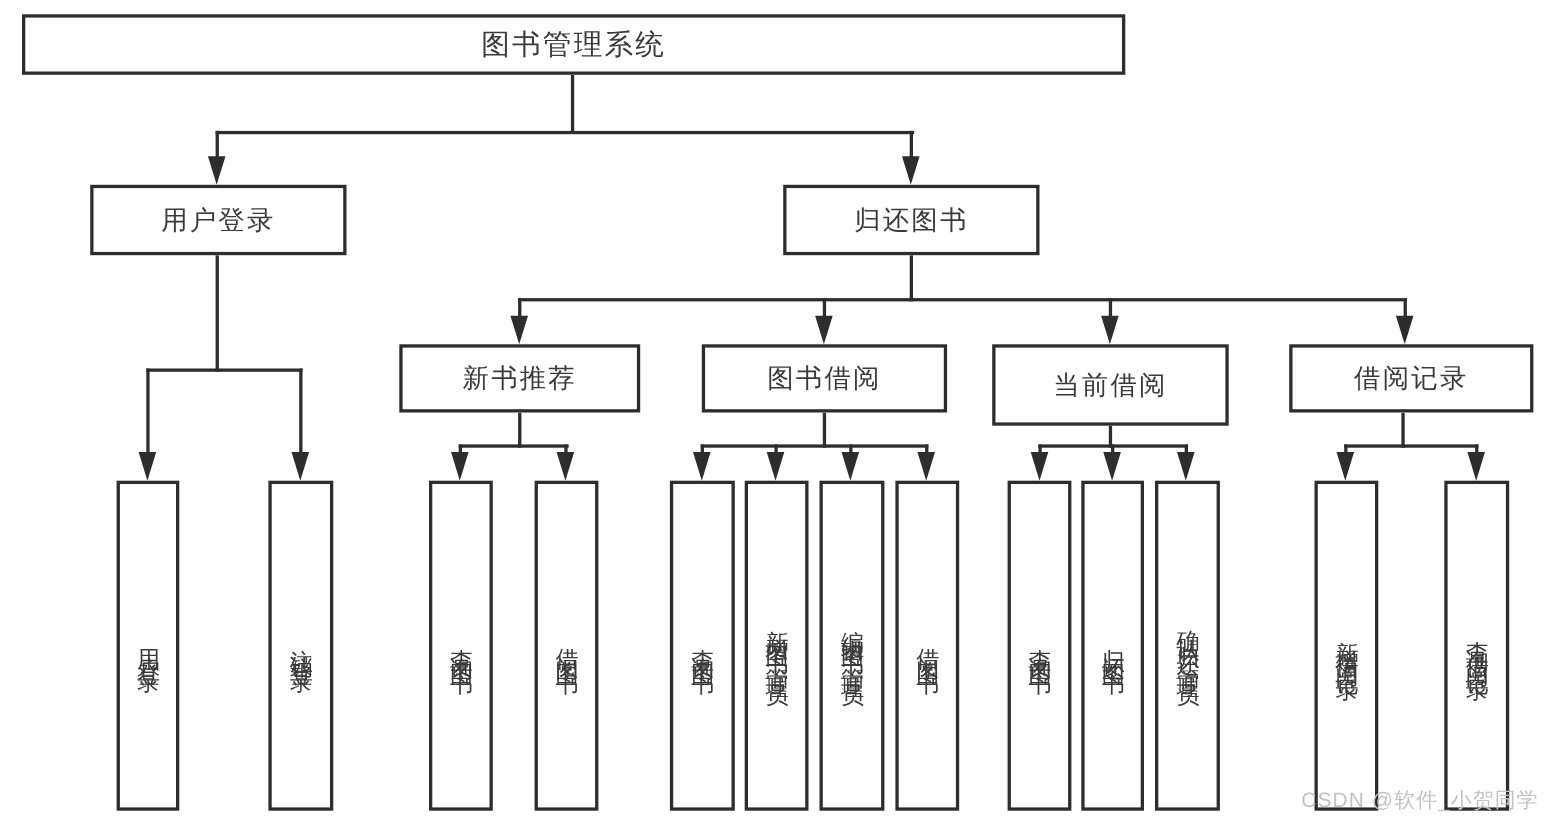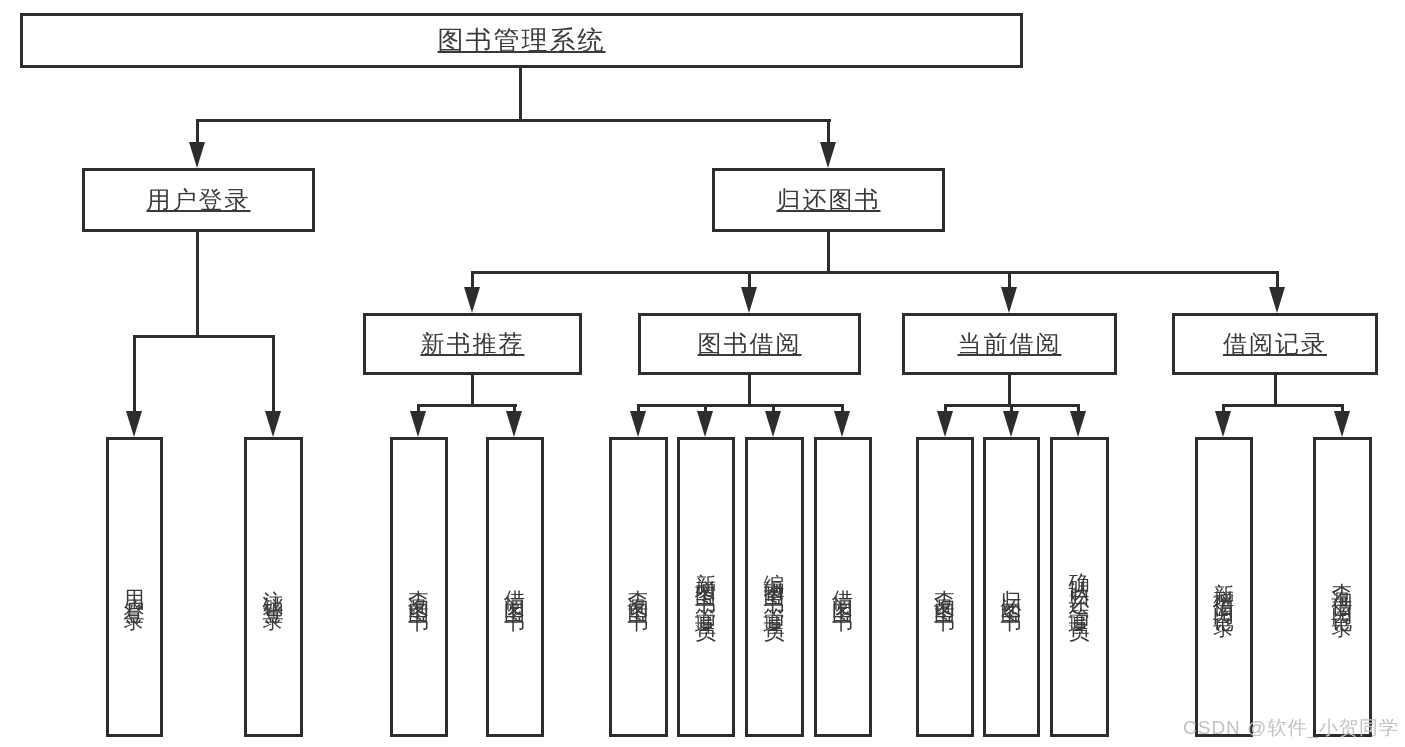--- a/index.html
+++ b/index.html
@@ -17,21 +17,20 @@
     position: absolute;
     border: 3px solid #2d2d2d;
     background: #ffffff;
     display: flex;
     align-items: center;
     justify-content: center;
     font-size: 24px;
     letter-spacing: 2px;
     color: #3a3a3a;
     z-index: 2;
-    text-decoration: underline;
   }
   .node.root { font-size: 26px; }
   .leaf {
     position: absolute;
     top: 437px;
     height: 300px;
     border: 3px solid #2d2d2d;
     background: #ffffff;
     display: flex;
     align-items: center;
@@ -99,22 +98,22 @@
   <div class="arrow" style="left:464px; top:287px;"></div>
   <div class="v" style="left:748px; top:271px; height:20px;"></div>
   <div class="arrow" style="left:741px; top:287px;"></div>
   <div class="v" style="left:1008px; top:271px; height:20px;"></div>
   <div class="arrow" style="left:1001px; top:287px;"></div>
   <div class="v" style="left:1276px; top:271px; height:20px;"></div>
   <div class="arrow" style="left:1269px; top:287px;"></div>
 
   <div class="node" style="left:638px; top:313px; width:223px; height:62px;">图书借阅</div>
   <div class="node" style="left:363px; top:313px; width:219px; height:62px;">新书推荐</div>
-  <div class="node" style="left:902px; top:313px; width:215px; height:62px;">当前借阅</div>
-  <div class="node" style="left:1172px; top:313px; width:206px; height:62px;">借阅记录</div>
+  <div class="node" style="left:902px; top:313px; width:215px; height:74px;">当前借阅</div>
+  <div class="node" style="left:1172px; top:313px; width:222px; height:62px;">借阅记录</div>
 
   <div class="v" style="left:471px; top:375px; height:32px;"></div>
   <div class="h" style="left:417px; top:404px; width:100px;"></div>
   <div class="v" style="left:417px; top:404px; height:10px;"></div>
   <div class="arrow" style="left:410px; top:411px;"></div>
   <div class="v" style="left:513px; top:404px; height:10px;"></div>
   <div class="arrow" style="left:506px; top:411px;"></div>
 
   <div class="v" style="left:748px; top:375px; height:32px;"></div>
   <div class="h" style="left:637px; top:404px; width:207px;"></div>

